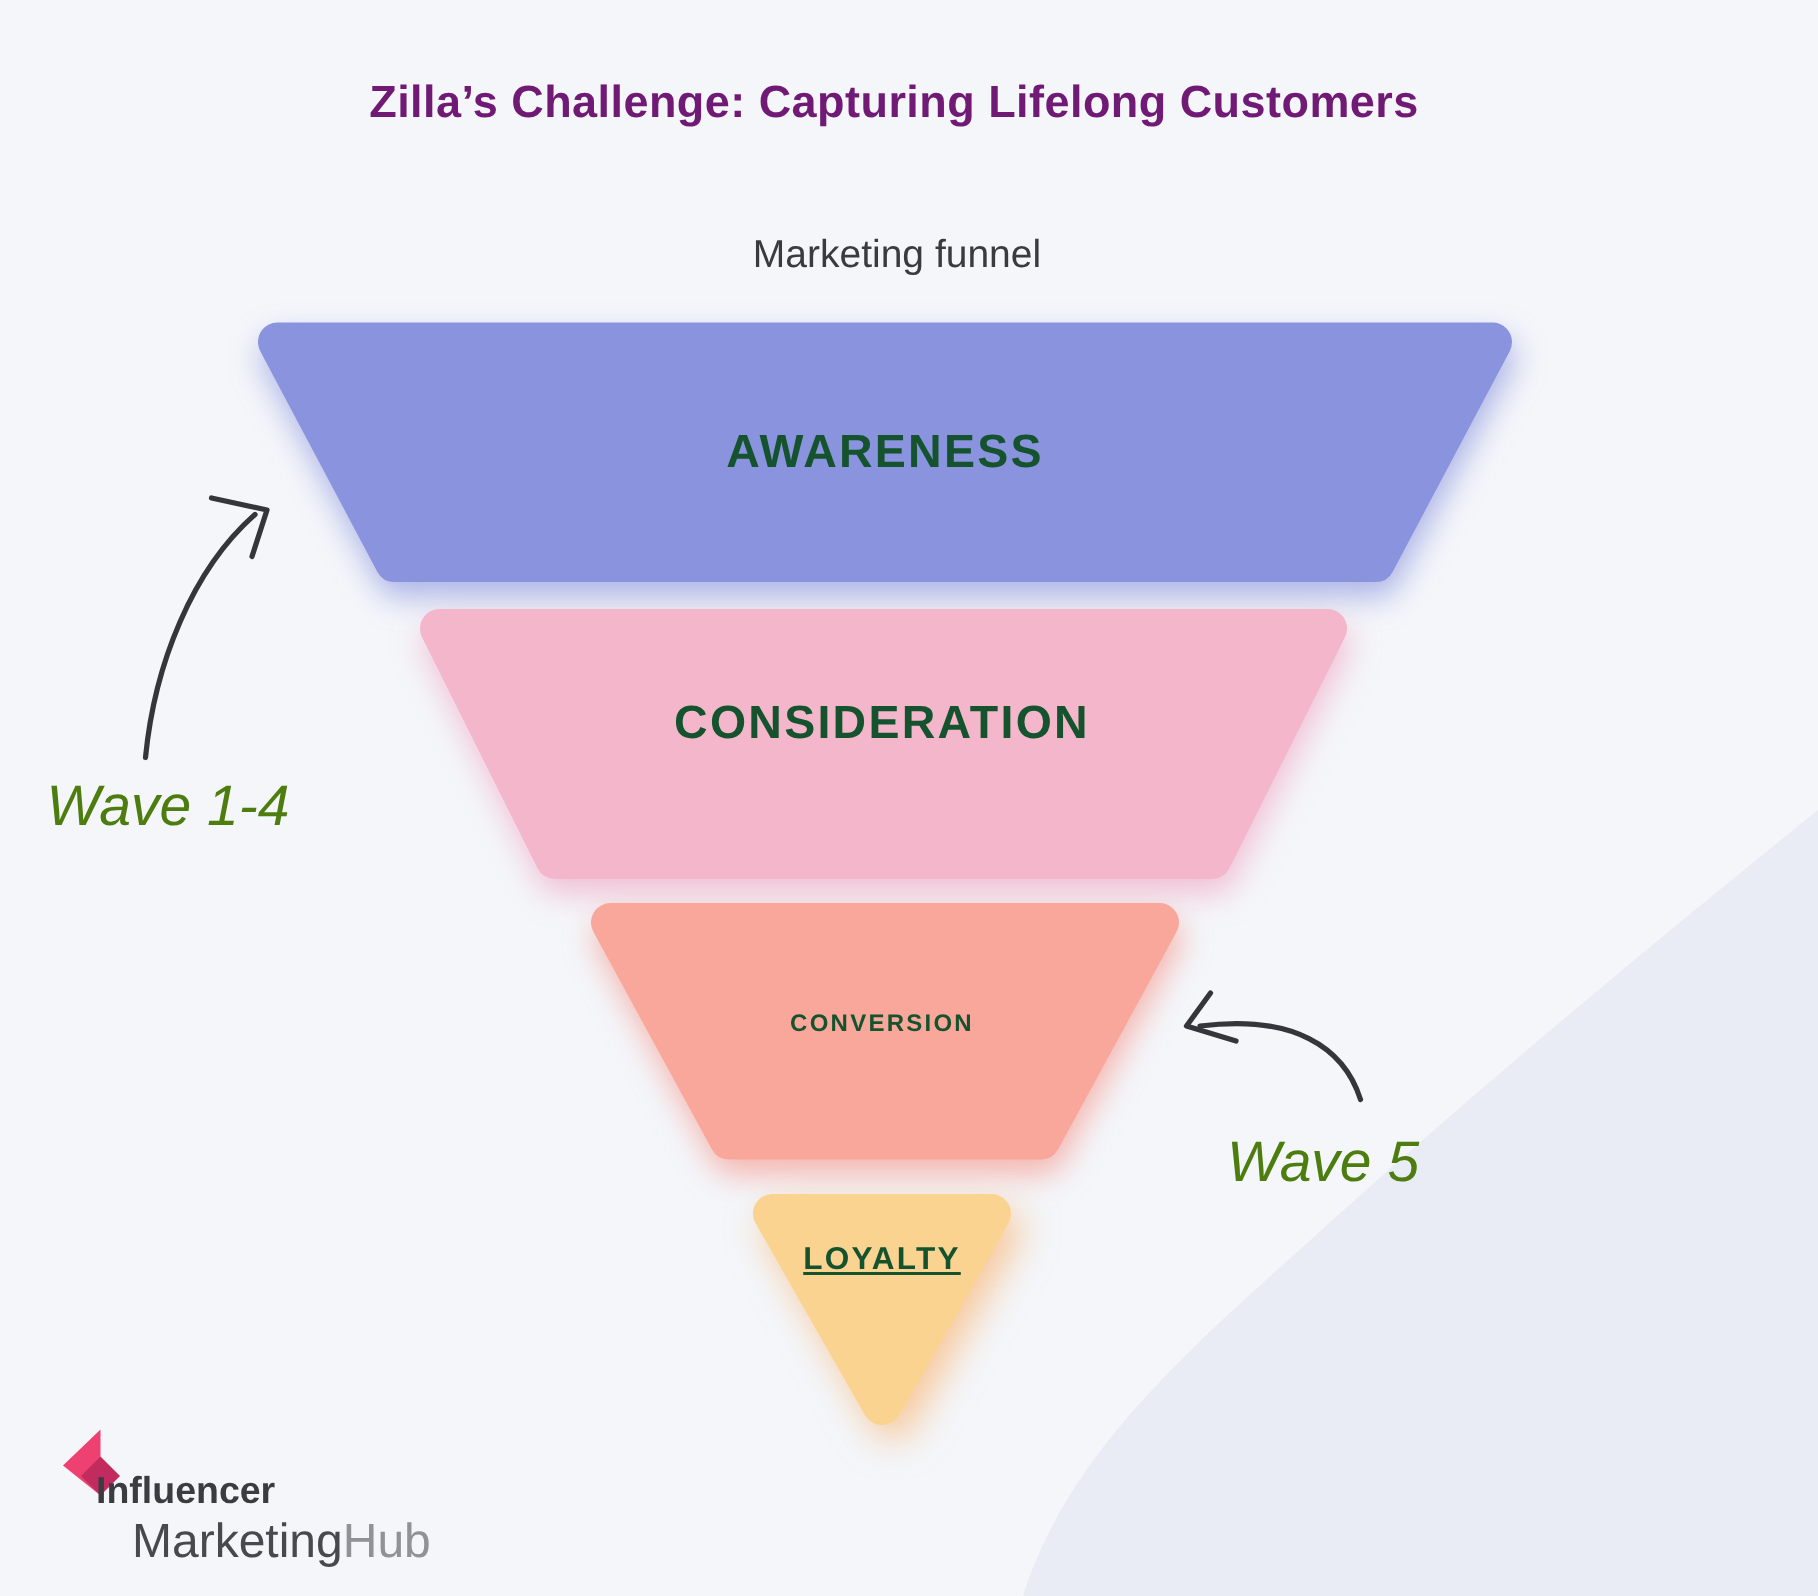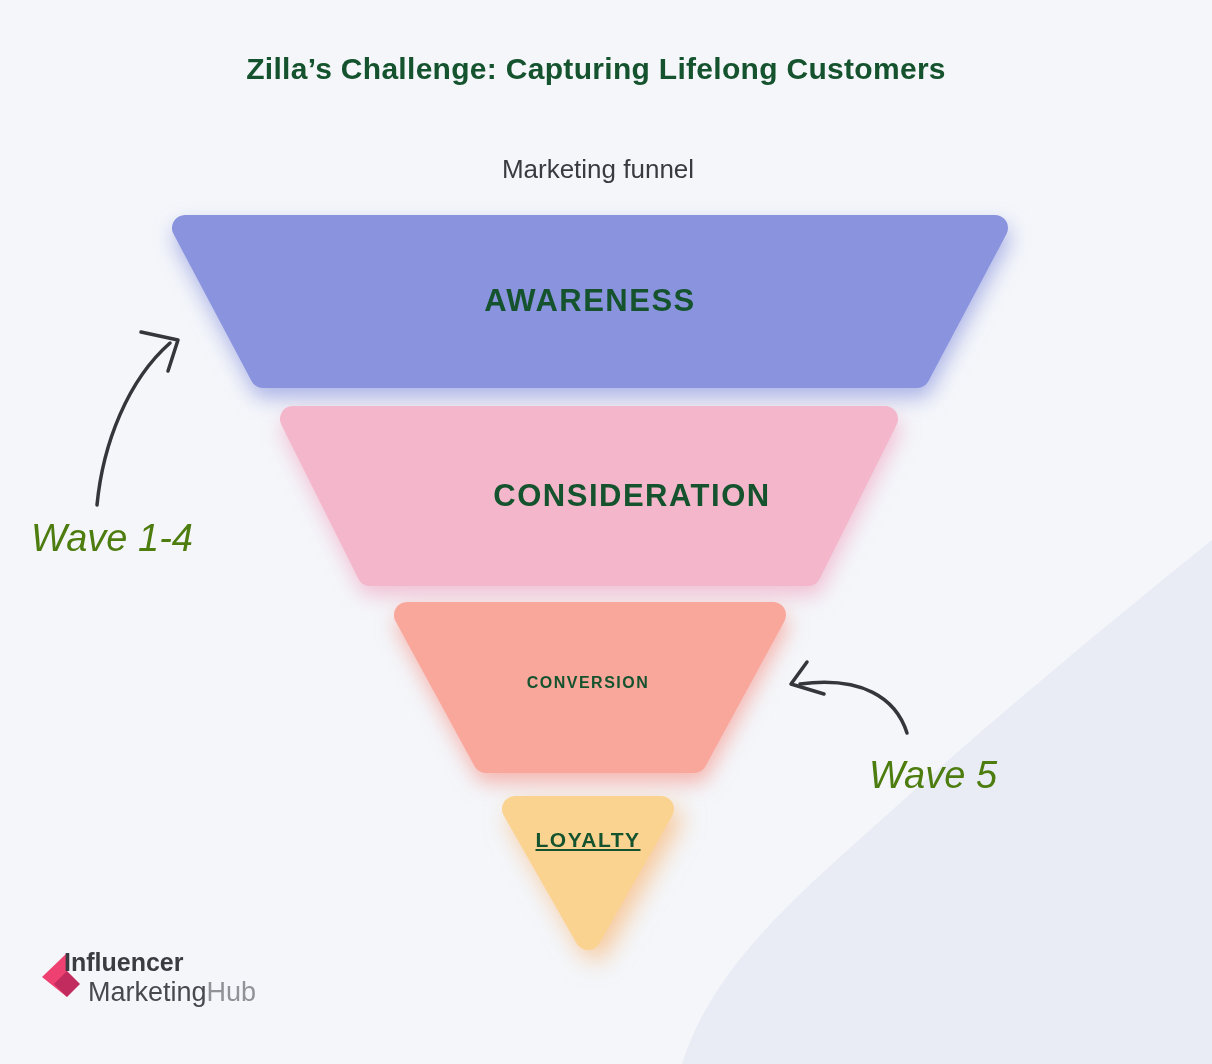--- a/index.html
+++ b/index.html
@@ -23,21 +23,21 @@
   .stage-shape { stroke-width: 26; stroke-linejoin: round; }
   .shadow-awareness    { filter: drop-shadow(2px 10px 10px rgba(115,128,215,0.55)); }
   .shadow-consideration{ filter: drop-shadow(2px 10px 10px rgba(238,150,180,0.55)); }
   .shadow-conversion   { filter: drop-shadow(2px 10px 10px rgba(246,130,115,0.55)); }
   .shadow-loyalty      { filter: drop-shadow(7px 10px 12px rgba(250,170,90,0.6)); }
   .arrow-path { fill: none; stroke-width: 3.5; stroke-linecap: round; stroke-linejoin: round; }
 
   .page-title {
     font-size: 30px;
     font-weight: 700;
-    color: #14532d;
+    color: #701a75;
     letter-spacing: 0.3px;
     white-space: nowrap;
     transform: translateX(-50%);
   }
   .page-subtitle {
     font-size: 26px;
     font-weight: 500;
     color: #3a3b40;
     white-space: nowrap;
     transform: translateX(-50%);
@@ -58,23 +58,24 @@
     font-style: italic;
     color: #4d7c0f;
     white-space: nowrap;
     transform: translateX(-50%);
   }
   .logo-line1 {
     font-size: 25px;
     font-weight: 700;
     color: #3a3c42;
     white-space: nowrap;
+    margin-top: 32px;
   }
   .logo-line2 {
-    font-size: 27px;
+    font-size: 32px;
     font-weight: 400;
     color: #47494f;
     white-space: nowrap;
   }
   .logo-hub { color: #909298; }
 </style>
 </head>
 <body style="background: rgb(244, 246, 250);">
 
 <svg id="scene-svg" viewBox="0 0 1212 1064" xmlns="http://www.w3.org/2000/svg">
@@ -104,28 +105,28 @@
     <polygon points="54,984 67,971 80,984 67,997" fill="#c22b5e"></polygon>
   </g>
 </svg>
 
 <div class="abs page-title" style="left:596px; top:52px;">Zilla’s Challenge: Capturing Lifelong Customers</div>
 
 <div class="abs page-subtitle" style="left:598px; top:154px;">Marketing funnel</div>
 
 <div class="abs stage-label size-1" style="left:590px; top:283px;">AWARENESS</div>
 
-<div class="abs stage-label size-2" style="left:588px; top:478px;margin-left:44px;">CONSIDERATION</div>
+<div class="abs stage-label size-2" style="left:588px; top:464px;">CONSIDERATION</div>
 
 <div class="abs stage-label size-3" style="left:588px; top:674px;">CONVERSION</div>
 
 <div class="abs stage-label size-4" style="left:588px; top:828px;text-decoration:underline;">LOYALTY</div>
 
 <div class="abs wave-label" style="left:112px; top:517px;">Wave 1-4</div>
 
-<div class="abs wave-label" style="left:933px; top:754px;text-align:center;">Wave 5</div>
+<div class="abs wave-label" style="left:882px; top:754px;text-align:center;">Wave 5</div>
 
 <div class="abs" style="left:64px; top:948px;">
   <div class="logo-line1">Influencer</div>
   <div class="logo-line2" style="margin-left:24px;">
     <span>Marketing</span><span class="logo-hub">Hub</span>
   </div>
 </div>
 
 </body></html>

